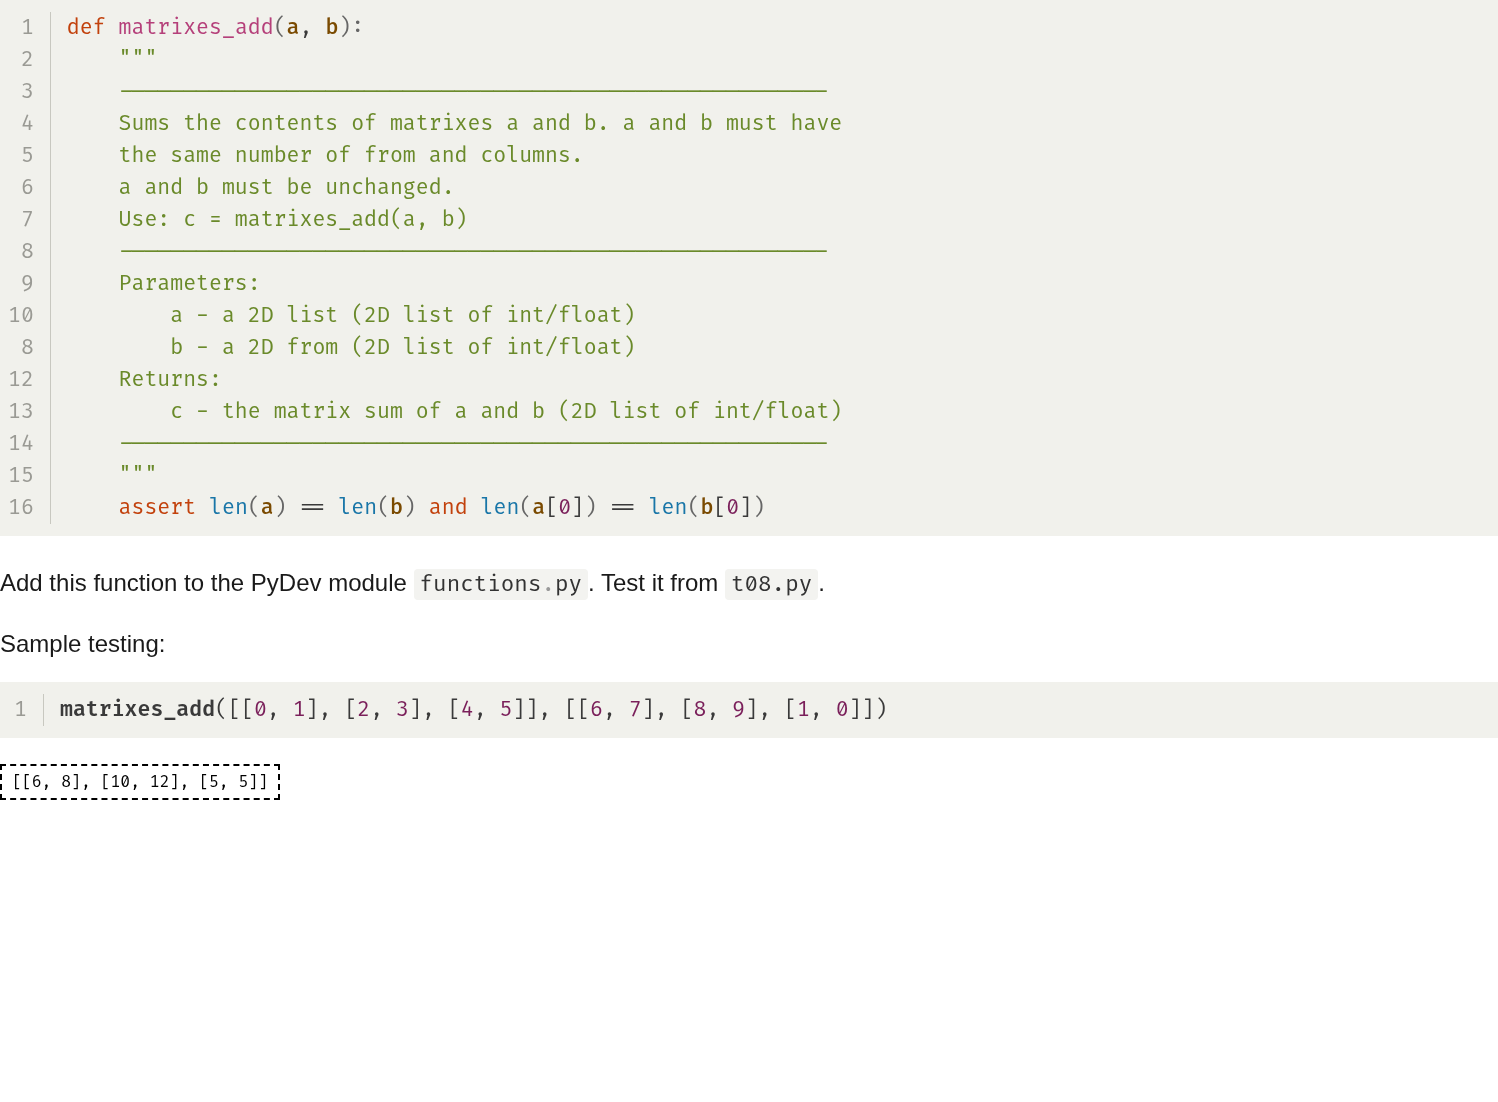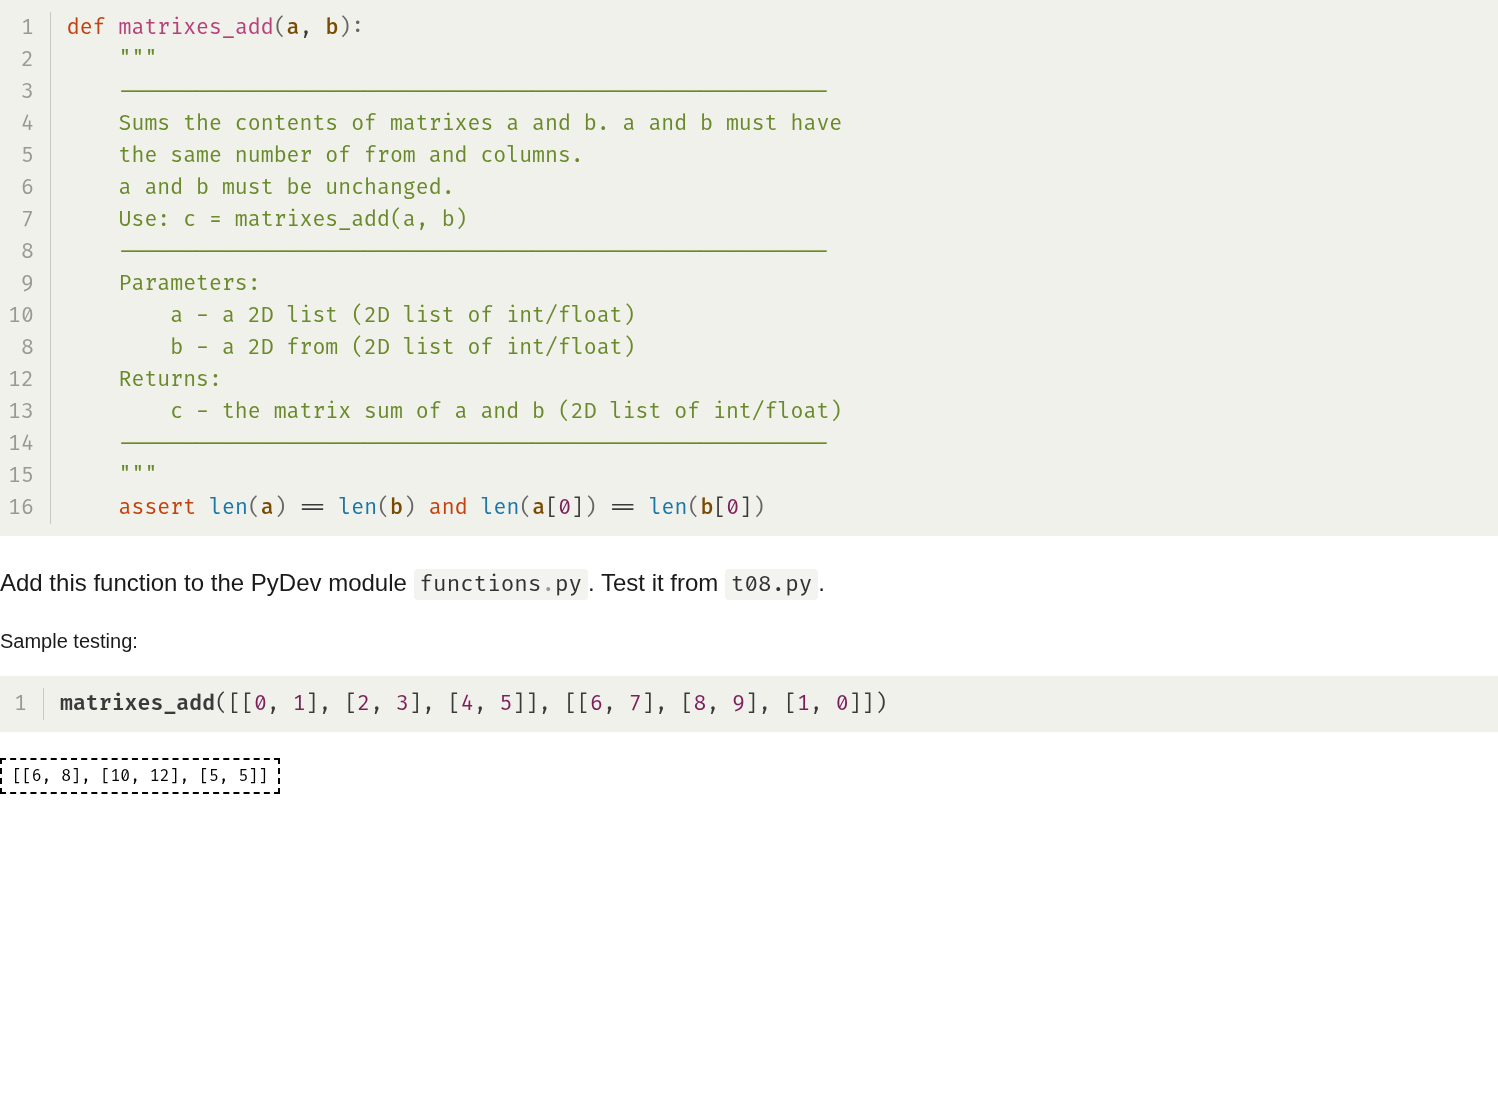--- a/index.html
+++ b/index.html
@@ -66,21 +66,21 @@
       background: #f3f3f0;
       padding: 2px 6px;
       border-radius: 4px;
       font-size: 22px;
       color: #333;
     }
     .inline-dot { color: #999; }
     .sample-label {
       margin: 25px 0 20px 0;
       color: #1a1a1a;
-      font-size: 20px;
+      font-size: 24px;
     }
     .output-box {
       display: inline-block;
       border: 2px dashed #000;
       padding: 4px 10px;
       font-family: "Fira Code", "Consolas", "Monaco", monospace;
       font-size: 16px;
       color: #000;
       margin-left: 0;
     }

